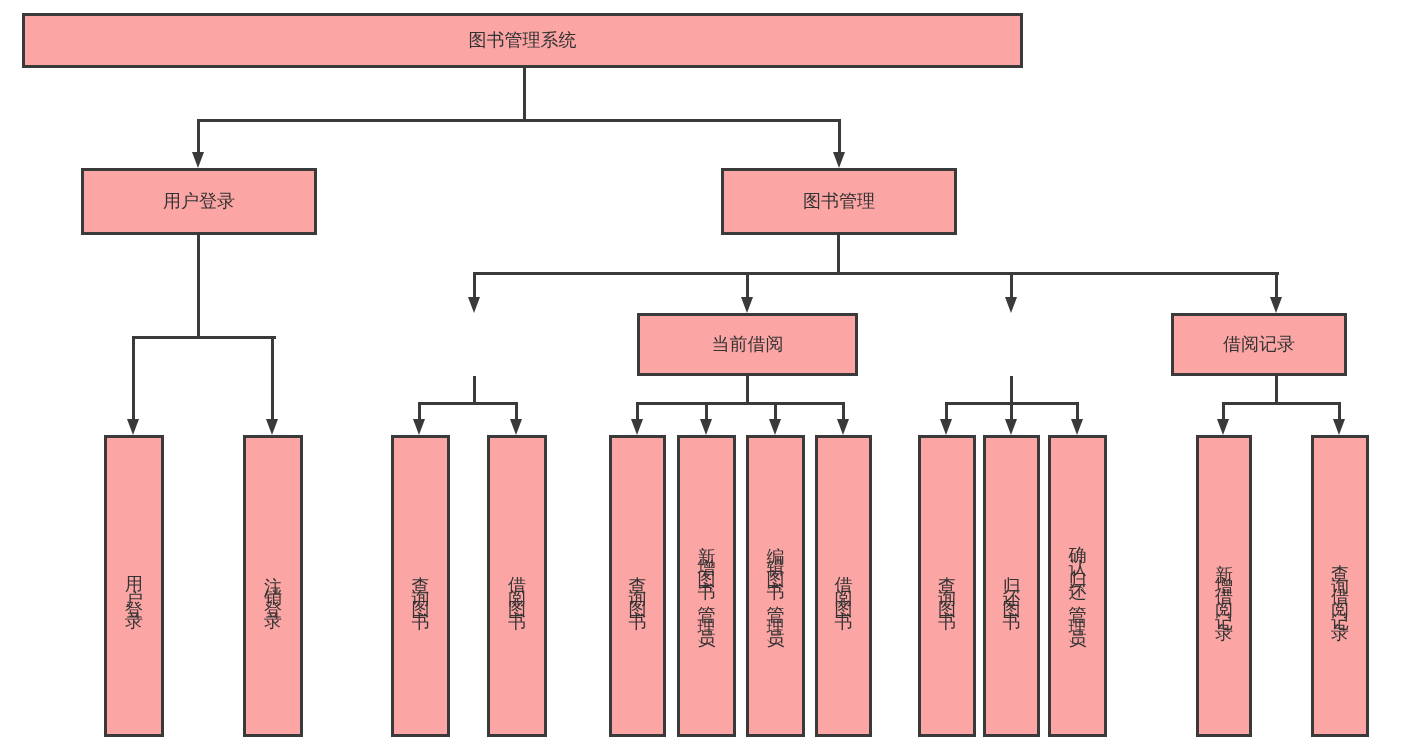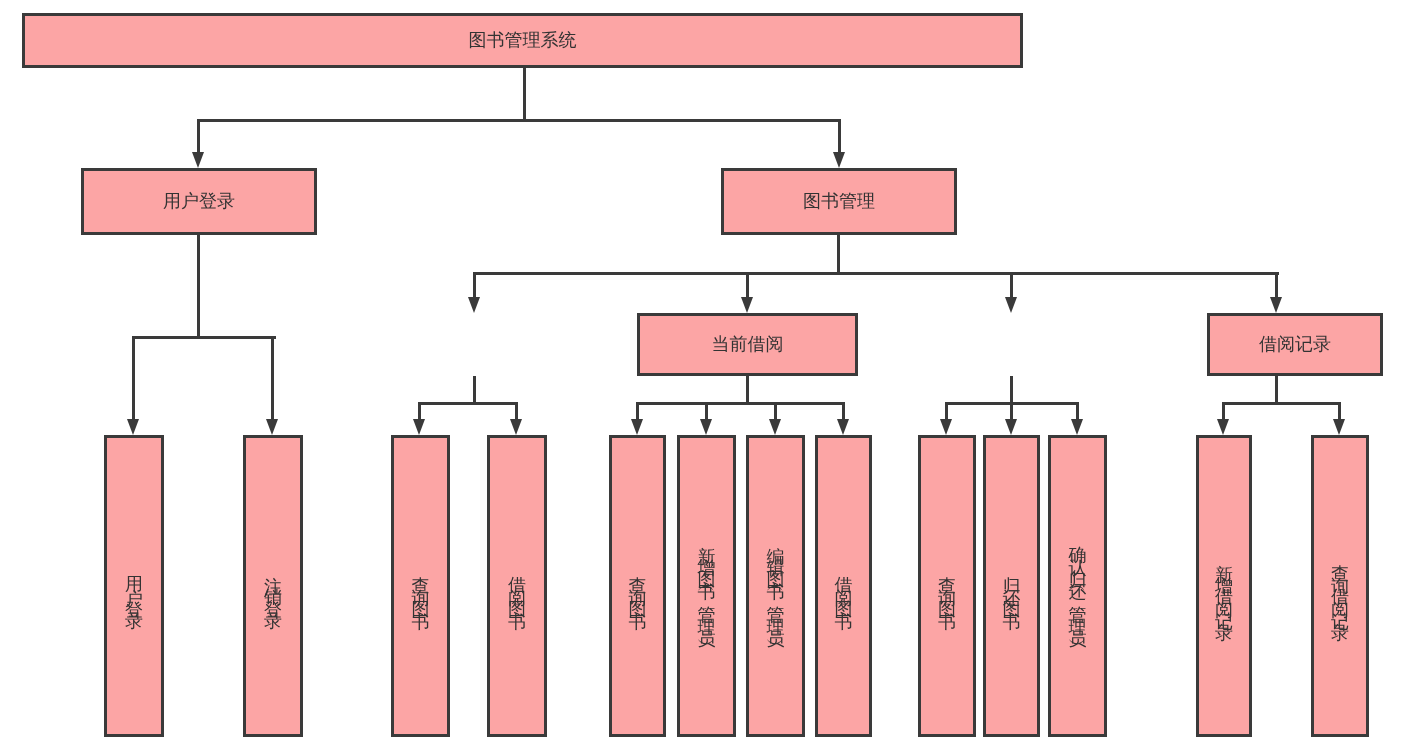--- a/index.html
+++ b/index.html
@@ -65,21 +65,21 @@
   <div class="seg" style="left:1010px;top:272px;width:3px;height:25px;"></div>
   <div class="seg" style="left:1275px;top:272px;width:3px;height:25px;"></div>
   <div class="arw" style="left:468px;top:297px;"></div>
   <div class="arw" style="left:741px;top:297px;"></div>
   <div class="arw" style="left:1005px;top:297px;"></div>
   <div class="arw" style="left:1270px;top:297px;"></div>
 
   <div class="node" style="left:637px;top:313px;width:221px;height:63px;">
     <span class="lbl">当前借阅</span>
   </div>
-  <div class="node" style="left:1171px;top:313px;width:176px;height:63px;margin-left:36px;">
+  <div class="node" style="left:1171px;top:313px;width:176px;height:63px;">
     <span class="lbl">借阅记录</span>
   </div>
 
   <div class="seg" style="left:473px;top:376px;width:3px;height:29px;"></div>
   <div class="seg" style="left:418px;top:402px;width:100px;height:3px;"></div>
   <div class="seg" style="left:418px;top:402px;width:3px;height:17px;"></div>
   <div class="seg" style="left:515px;top:402px;width:3px;height:17px;"></div>
   <div class="arw" style="left:413px;top:419px;"></div>
   <div class="arw" style="left:510px;top:419px;"></div>
 

